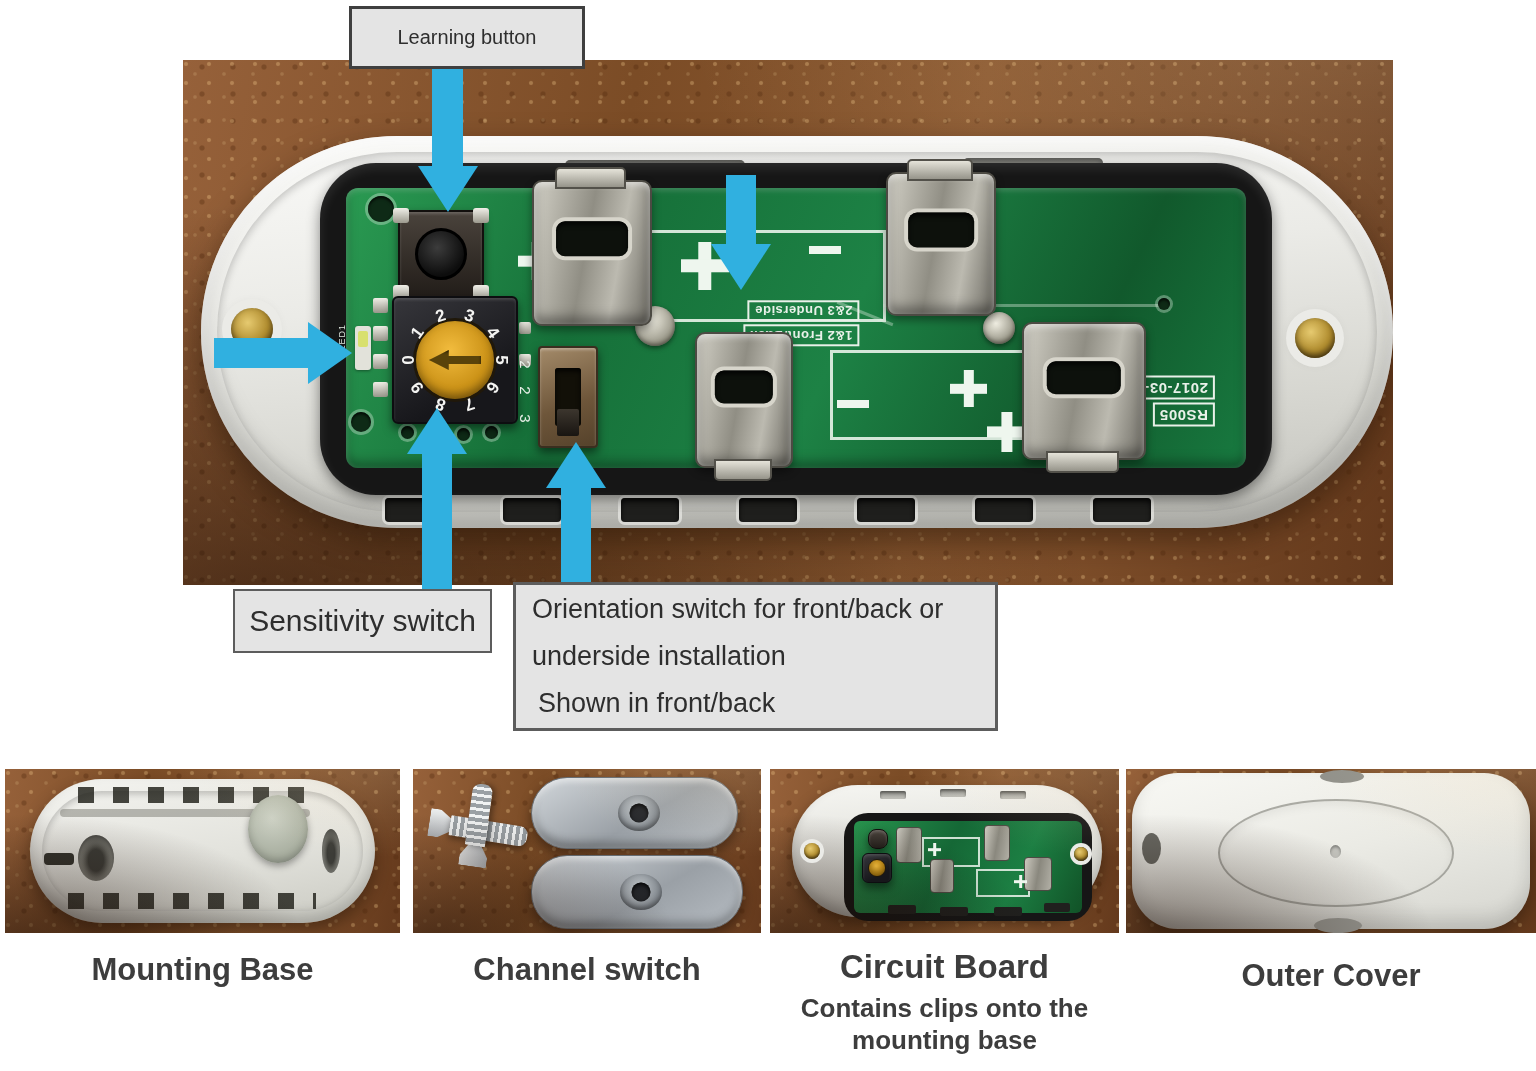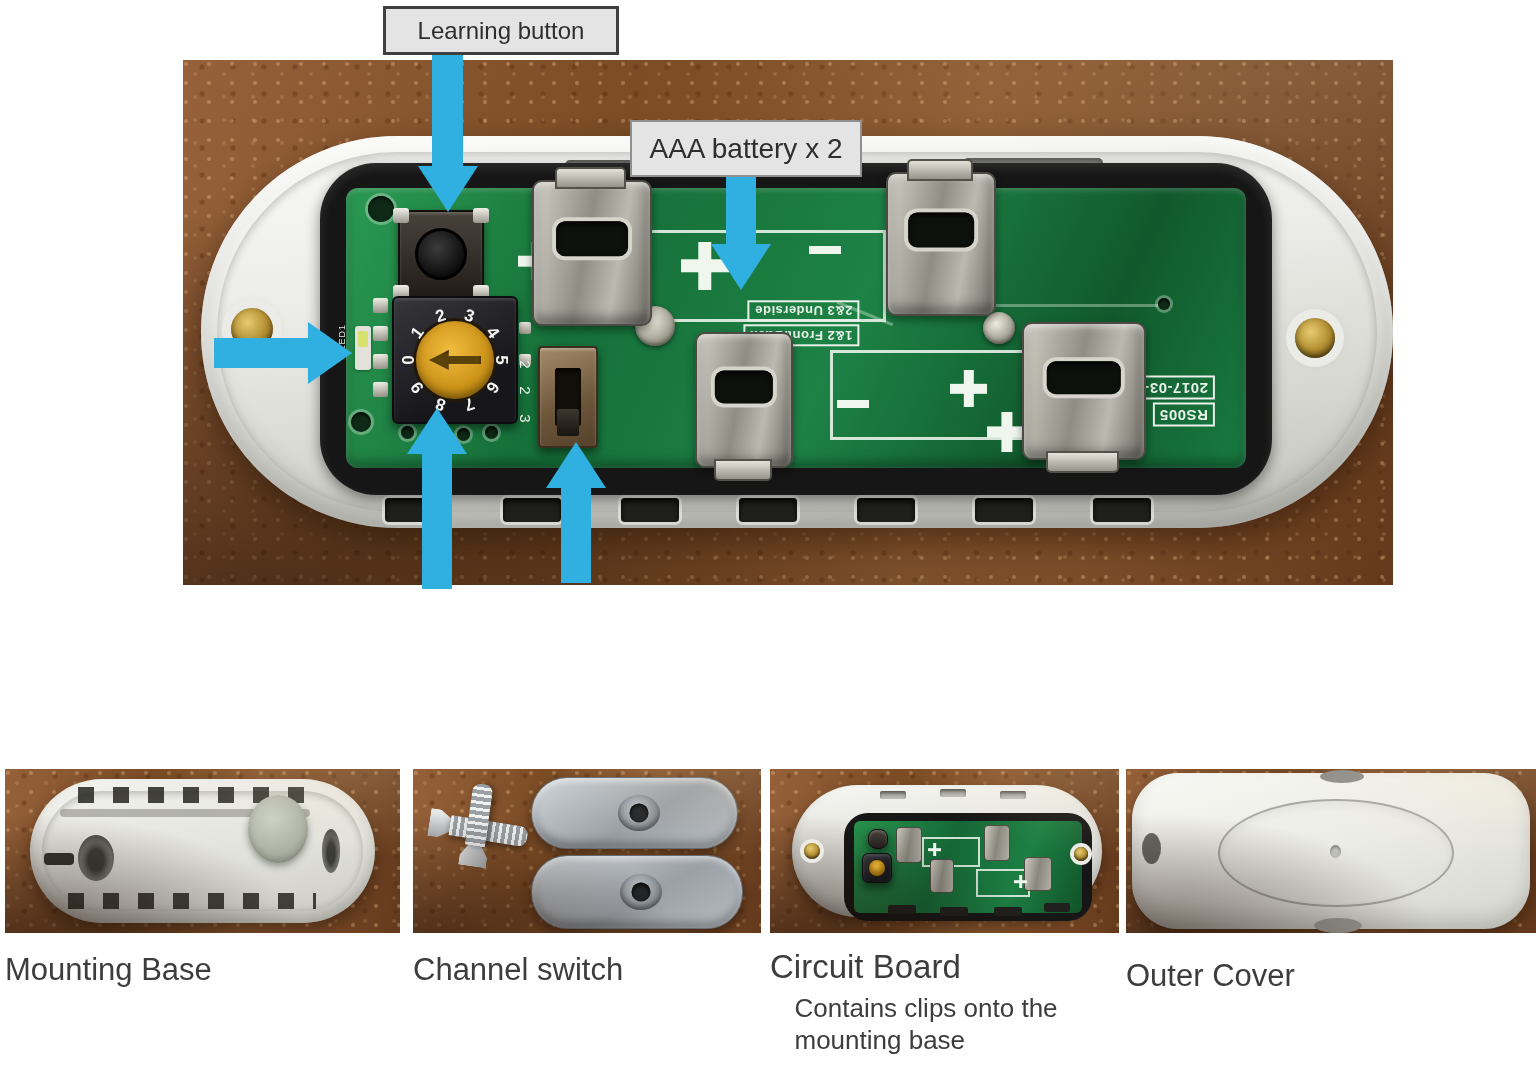--- a/index.html
+++ b/index.html
@@ -1,21 +1,21 @@
 <!DOCTYPE html>
 <html><head>
 <meta charset="utf-8">
 <style>
   html,body{margin:0;padding:0;background:#fff;}
   .page{position:relative;width:1536px;height:1071px;background:#ffffff;overflow:hidden;
         font-family:"Liberation Sans",sans-serif;color:#333;}
   
   .lbl{position:absolute;background:#e4e4e4;border:3px solid #3f3f3f;color:#2e2e2e;
        display:flex;align-items:center;justify-content:center;z-index:50;box-sizing:border-box;}
-  .lbl-learning{left:349px;top:6px;width:236px;height:49px;font-size:24px;margin-left:34px;}
+  .lbl-learning{left:349px;top:6px;width:236px;height:63px;font-size:20px;}
   .lbl-aaa{left:630px;top:120px;width:232px;height:57px;font-size:28px;border-width:2px;border-color:#8f8f8f;}
   .lbl-indicator{left:2px;top:317px;width:214px;height:69px;font-size:30px;}
   .lbl-sensitivity{left:233px;top:589px;width:259px;height:64px;font-size:30px;border-width:2px;border-color:#5c5c5c;}
   .lbl-orientation{left:513px;top:582px;width:485px;height:149px;font-size:27px;border-width:3px;border-color:#5c5c5c;
        flex-direction:column;align-items:flex-start;justify-content:center;padding:4px 10px 4px 16px;line-height:47px;}
   .lbl-orientation .oline3{padding-left:6px;}
   
   .ar-shaft{position:absolute;background:#30b0e0;z-index:40;}
   .ar-down{position:absolute;width:0;height:0;border-left:30px solid transparent;border-right:30px solid transparent;
            border-top:46px solid #30b0e0;z-index:40;}
@@ -163,34 +163,39 @@
     background:linear-gradient(165deg,#f8f8f4 0%,#ebebe5 50%,#d5d5cf 100%);
     box-shadow:inset 0 -10px 18px rgba(0,0,0,.14), 0 8px 18px rgba(30,15,4,.5);}
   .cover .ring{position:absolute;left:86px;top:26px;width:232px;height:104px;border-radius:50%;
     border:2px solid rgba(140,140,133,.7);box-shadow:inset 0 4px 10px rgba(0,0,0,.06);}
   .cover .dot{position:absolute;left:198px;top:72px;width:11px;height:13px;border-radius:50%;background:#c4c4be;
     box-shadow:inset 0 2px 3px rgba(0,0,0,.35);}
   .cover .notch-t{position:absolute;left:188px;top:-3px;width:44px;height:13px;border-radius:50%;background:#90908a;}
   .cover .notch-b{position:absolute;left:182px;bottom:-4px;width:48px;height:15px;border-radius:50%;background:#9a9a94;}
   .cover .hole-l{position:absolute;left:10px;top:60px;width:19px;height:31px;border-radius:50%;background:#6b6b65;}
   
-  .caption{position:absolute;color:#3d3d3d;font-size:31px;}
+  .caption{position:absolute;text-align:center;color:#3d3d3d;font-size:31px;font-weight:bold;}
   .caption-big{font-size:33px;}
   .subcaption{width:300px;margin:6px auto 0;font-size:26px;line-height:1.24;color:#3d3d3d;}
 </style>
 </head>
 <body>
 
 <div class="page">
 
   <div class="lbl lbl-learning">
     <span>Learning button</span>
   </div>
-  <div class="lbl lbl-aaa">
-    <span>AAA battery x 2</span>
+  <div class="lbl lbl-sensitivity">
+    <span>Sensitivity switch</span>
+  </div>
+  <div class="lbl lbl-orientation">
+    <div>Orientation switch for front/back or</div>
+    <div>underside installation</div>
+    <div class="oline3">Shown in front/back</div>
   </div>
 
   <div class="ar-shaft" style="left:432px;top:52px;width:31px;height:115px;"></div>
   <div class="ar-down" style="left:418px;top:166px;"></div>
   <div class="ar-shaft" style="left:726px;top:175px;width:30px;height:70px;"></div>
   <div class="ar-down" style="left:711px;top:244px;"></div>
   <div class="ar-shaft" style="left:214px;top:338px;width:95px;height:30px;"></div>
   <div class="ar-right" style="left:308px;top:322px;"></div>
   <div class="ar-up" style="left:407px;top:408px;"></div>
   <div class="ar-shaft" style="left:422px;top:452px;width:30px;height:137px;"></div>

